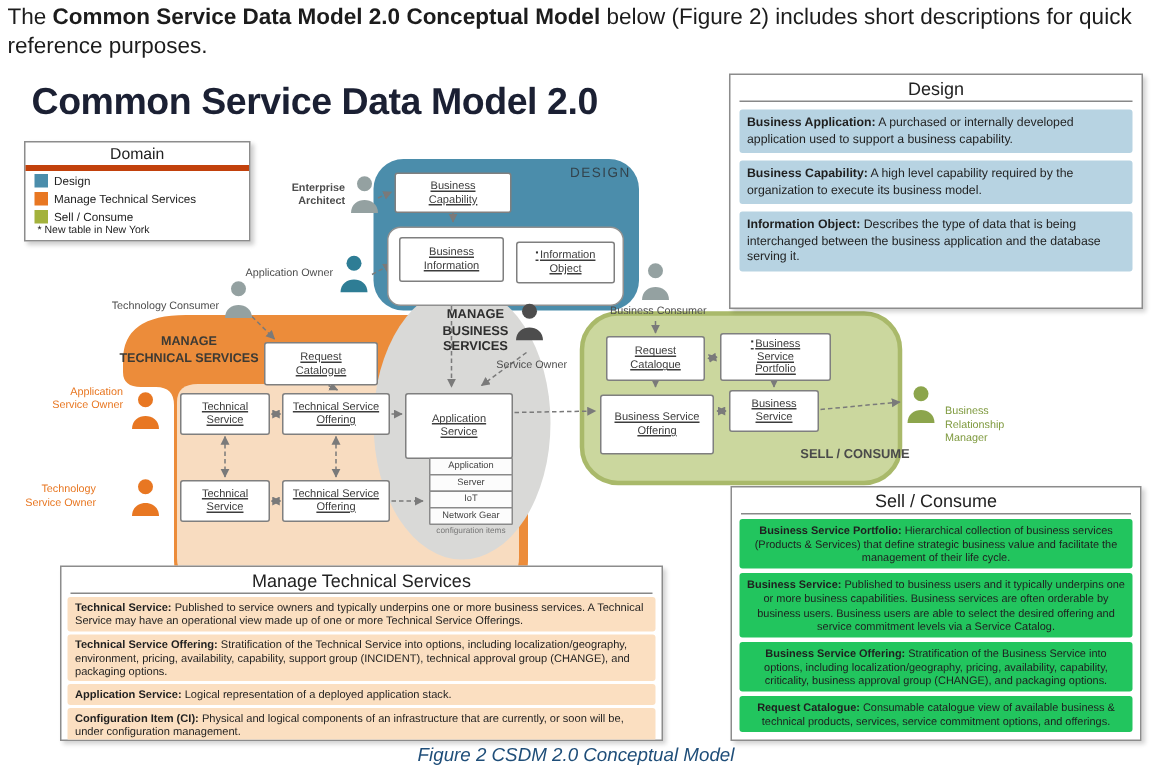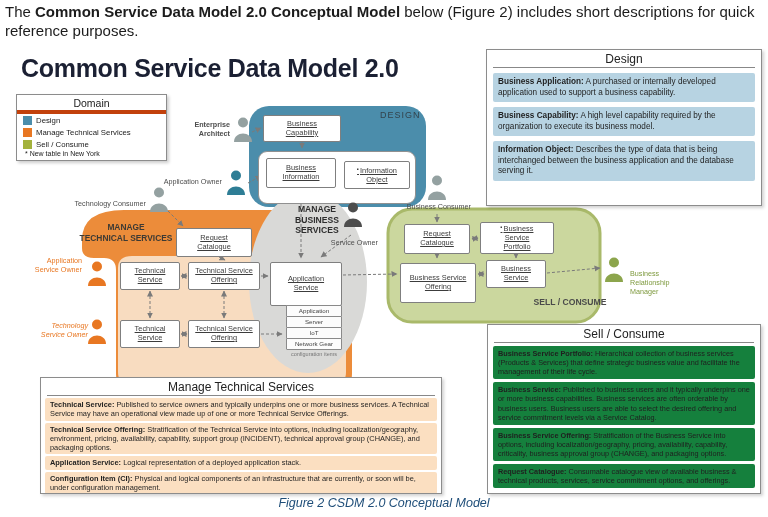--- a/index.html
+++ b/index.html
@@ -64,21 +64,21 @@
            box-shadow:2px 2px 3px rgba(0,0,0,.18); overflow:hidden; }
   #panel-design { left:486px; top:49px;  width:276px; height:157px; }
   #panel-mts    { left:40px;  top:377px; width:402px; height:117px; }
   #panel-sc     { left:487px; top:324px; width:274px; height:170px; }
   .panel-title { text-align:center; font-size:12px; color:#222; padding:2px 0 1px; }
   .panel-rule { border-top:1px solid #888; margin:0 6px 2px; }
   .panel-item { margin:4px 5px; padding:3px 5px; border-radius:2px; color:#1f1f1f; }
   .panel-item b { font-weight:bold; }
   #panel-design .panel-item { background:#b7d3e2; font-size:8.2px; line-height:1.28; margin:5px 6px; padding:4px 5px; }
   #panel-mts .panel-item { background:#fbdfc1; font-size:7.4px; line-height:1.25; margin:2px 4px; padding:2px 5px; }
-  #panel-sc .panel-item  { background:#15803d; font-size:7.3px; line-height:1.25; margin:3px 5px; padding:3px 5px; }
+  #panel-sc .panel-item  { background:#22c55e; font-size:7.3px; line-height:1.25; margin:3px 5px; padding:3px 5px;text-align:center; }
 
   .figure-caption { position:absolute; left:0; top:496px; width:768px; z-index:4; text-align:center;
                     font-size:12.5px; font-style:italic; color:#1f4e79; }
 </style>
 </head>
 <body>
 
 <div class="stage">
 
   <svg class="layer" width="768" height="517" viewBox="0 0 768 517">
@@ -244,21 +244,21 @@
   <svg class="person p-orange" style="left:87px;top:260px;" viewBox="0 0 20 26">
       <circle cx="10" cy="6.5" r="5"></circle>
       <path d="M1,26 C1,14.5 19,14.5 19,26 Z"></path>
     </svg>
   <div class="actor-label al-right al-orange" style="left:30px;top:257px;width:52px;">Application Service Owner</div>
 
   <svg class="person p-orange" style="left:87px;top:318px;" viewBox="0 0 20 26">
       <circle cx="10" cy="6.5" r="5"></circle>
       <path d="M1,26 C1,14.5 19,14.5 19,26 Z"></path>
     </svg>
-  <div class="actor-label al-right al-orange" style="left:36px;top:322px;width:52px;font-style:italic;">Technology Service Owner</div>
+  <div class="actor-label al-right al-orange" style="left:12px;top:322px;width:52px;">Technology Service Owner</div>
 
   <svg class="person p-green" style="left:604px;top:256px;" viewBox="0 0 20 26">
       <circle cx="10" cy="6.5" r="5"></circle>
       <path d="M1,26 C1,14.5 19,14.5 19,26 Z"></path>
     </svg>
   <div class="actor-label al-green" style="left:630px;top:270px;width:52px;">Business Relationship Manager</div>
 
   <div class="panel" id="panel-design">
     <div class="panel-title">Design</div>
     <div class="panel-rule"></div>

